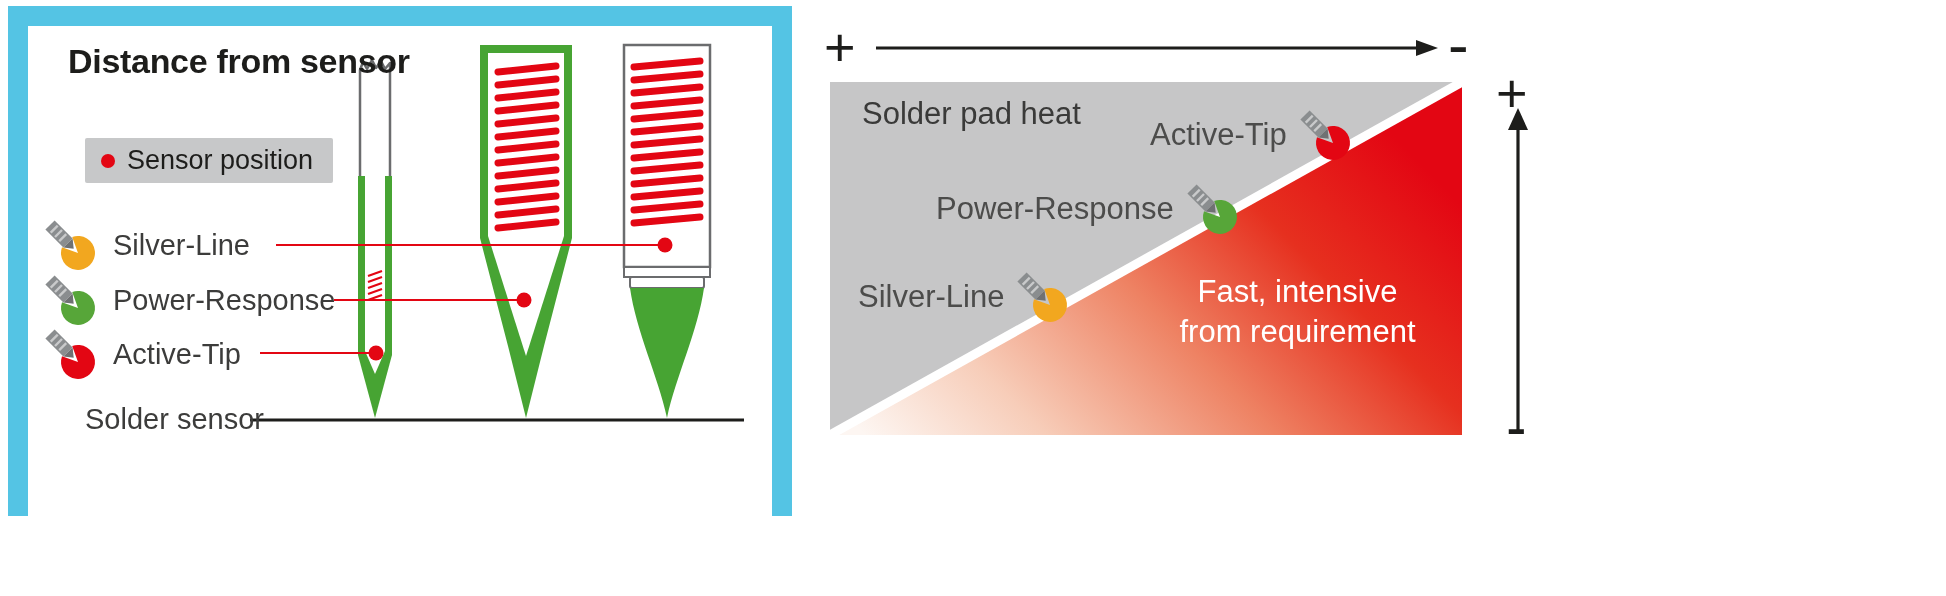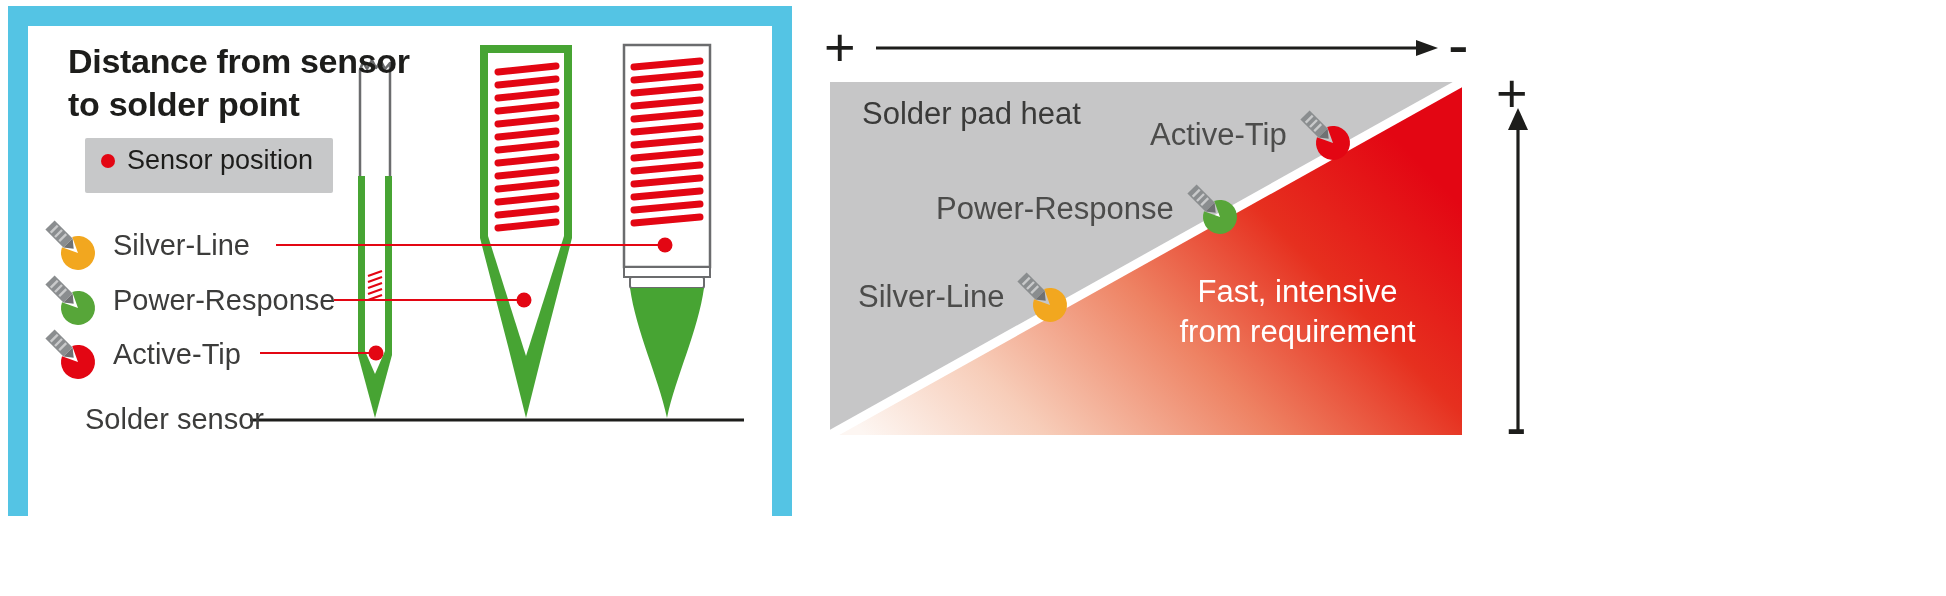--- a/index.html
+++ b/index.html
@@ -6,21 +6,21 @@
   body{font-family:"Liberation Sans","DejaVu Sans",sans-serif;background:#fff;}
   .page{position:relative;width:1946px;height:516px;background:#fff;overflow:hidden;}
 
   
   .left-frame{position:absolute;left:8px;top:6px;width:784px;height:584px;
     border:20px solid var(--cyan,#54c4e4);background:#fff;box-sizing:border-box;}
   .lp-svg{position:absolute;left:0;top:0;width:744px;height:544px;z-index:1;}
   .lp-text{position:absolute;z-index:2;}
   .lp-title{left:40px;top:14px;font-size:34px;line-height:1.26;font-weight:600;color:#1d1d1b;letter-spacing:-0.3px;}
   .legend{left:57px;top:112px;display:inline-flex;align-items:center;gap:12px;
-    background:var(--legend-gray,#c7c8c9);padding:7px 20px 17px 16px;border-radius:2px;
+    background:var(--legend-gray,#c7c8c9);padding:7px 20px 7px 16px;border-radius:2px;
     font-size:27px;color:#1d1d1b;}
   .legend-dot{width:14px;height:14px;border-radius:50%;background:var(--red,#e30613);}
   .product-row{left:16px;height:58px;display:flex;align-items:center;gap:13px;
     font-size:29px;color:#3c3c3b;}
   .row-silver{top:190px;} .row-power{top:245px;} .row-active{top:299px;}
   .solder-point{left:57px;top:377px;font-size:29px;color:#3c3c3b;}
 
   .tip-icon{width:56px;height:56px;display:block;fill:var(--tip-color,#999);flex:0 0 auto;}
 
   
@@ -144,21 +144,20 @@
       </g>
       <g class="fill-red">
         <circle cx="637" cy="219" r="7.5"></circle>
         <circle cx="496" cy="274" r="7.5"></circle>
         <circle cx="348" cy="327" r="7.5"></circle>
       </g>
     </svg>
 
     <div class="lp-text lp-title">
       <div>Distance from sensor</div>
-      <div>to solder point</div>
     </div>
 
     <div class="lp-text legend">
       <span class="legend-dot"></span>
       <span>Sensor position</span>
     </div>
 
     <div class="lp-text product-row row-silver">
       <svg class="tip-icon" viewBox="0 0 56 56" style="--tip-color: #F2A71F;">
           <use href="#tip-glyph"></use>

